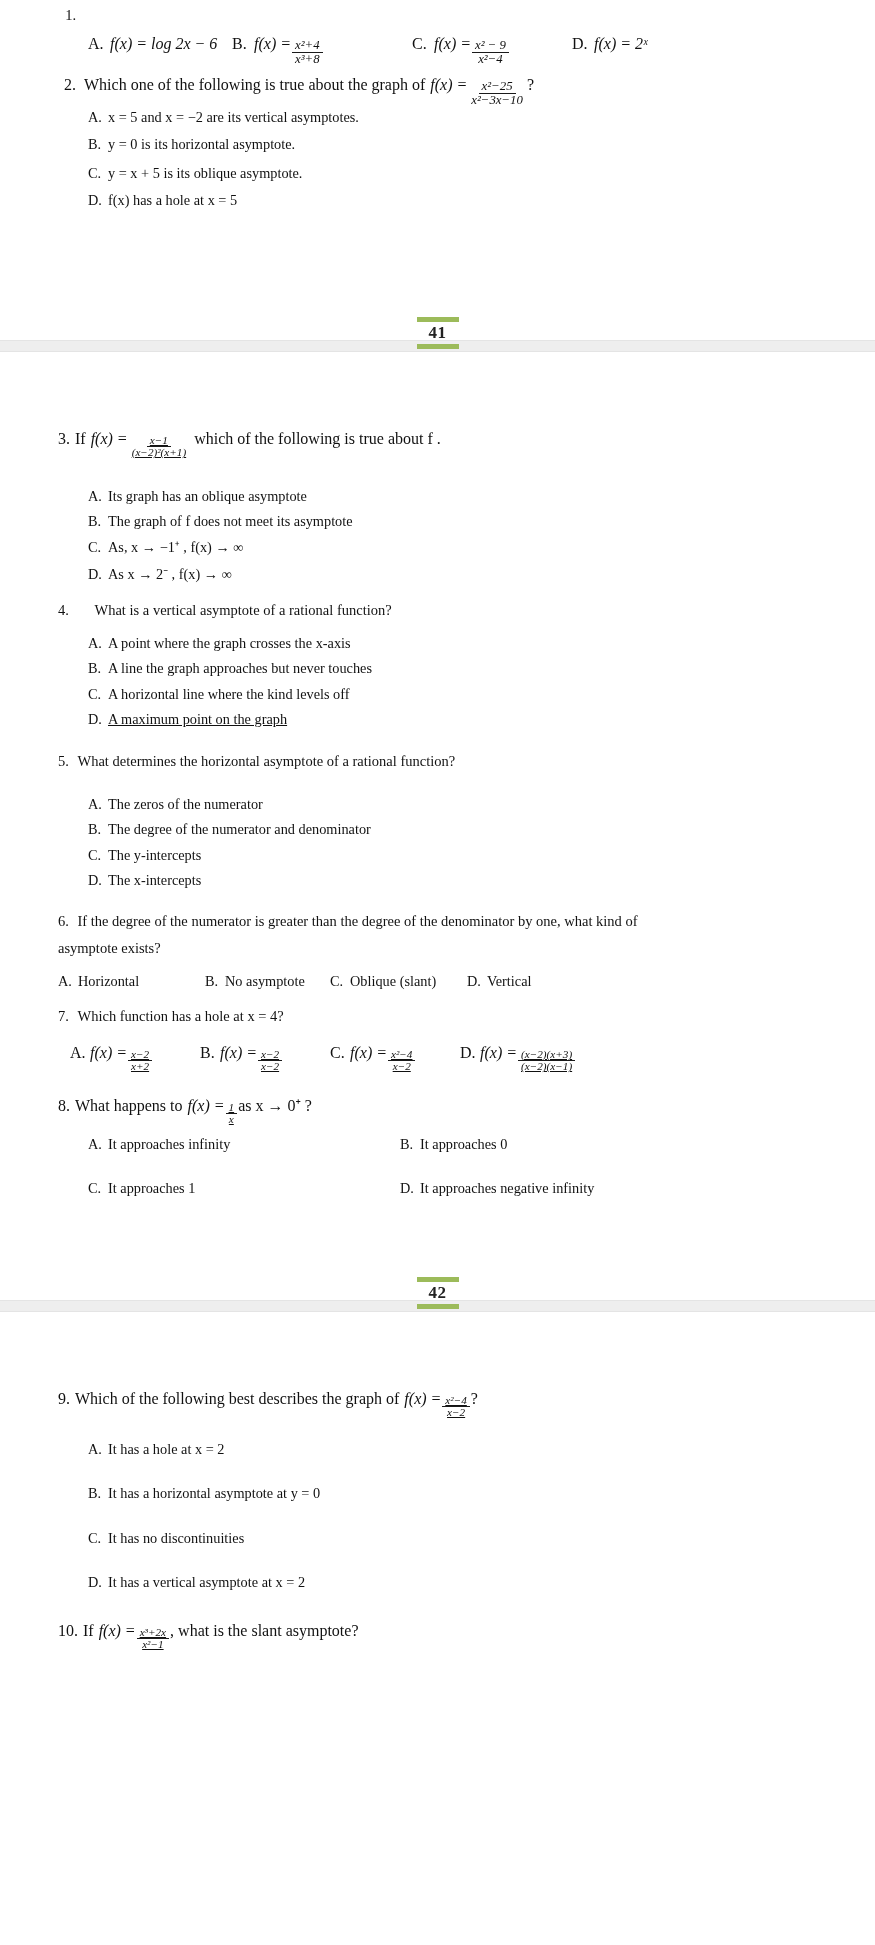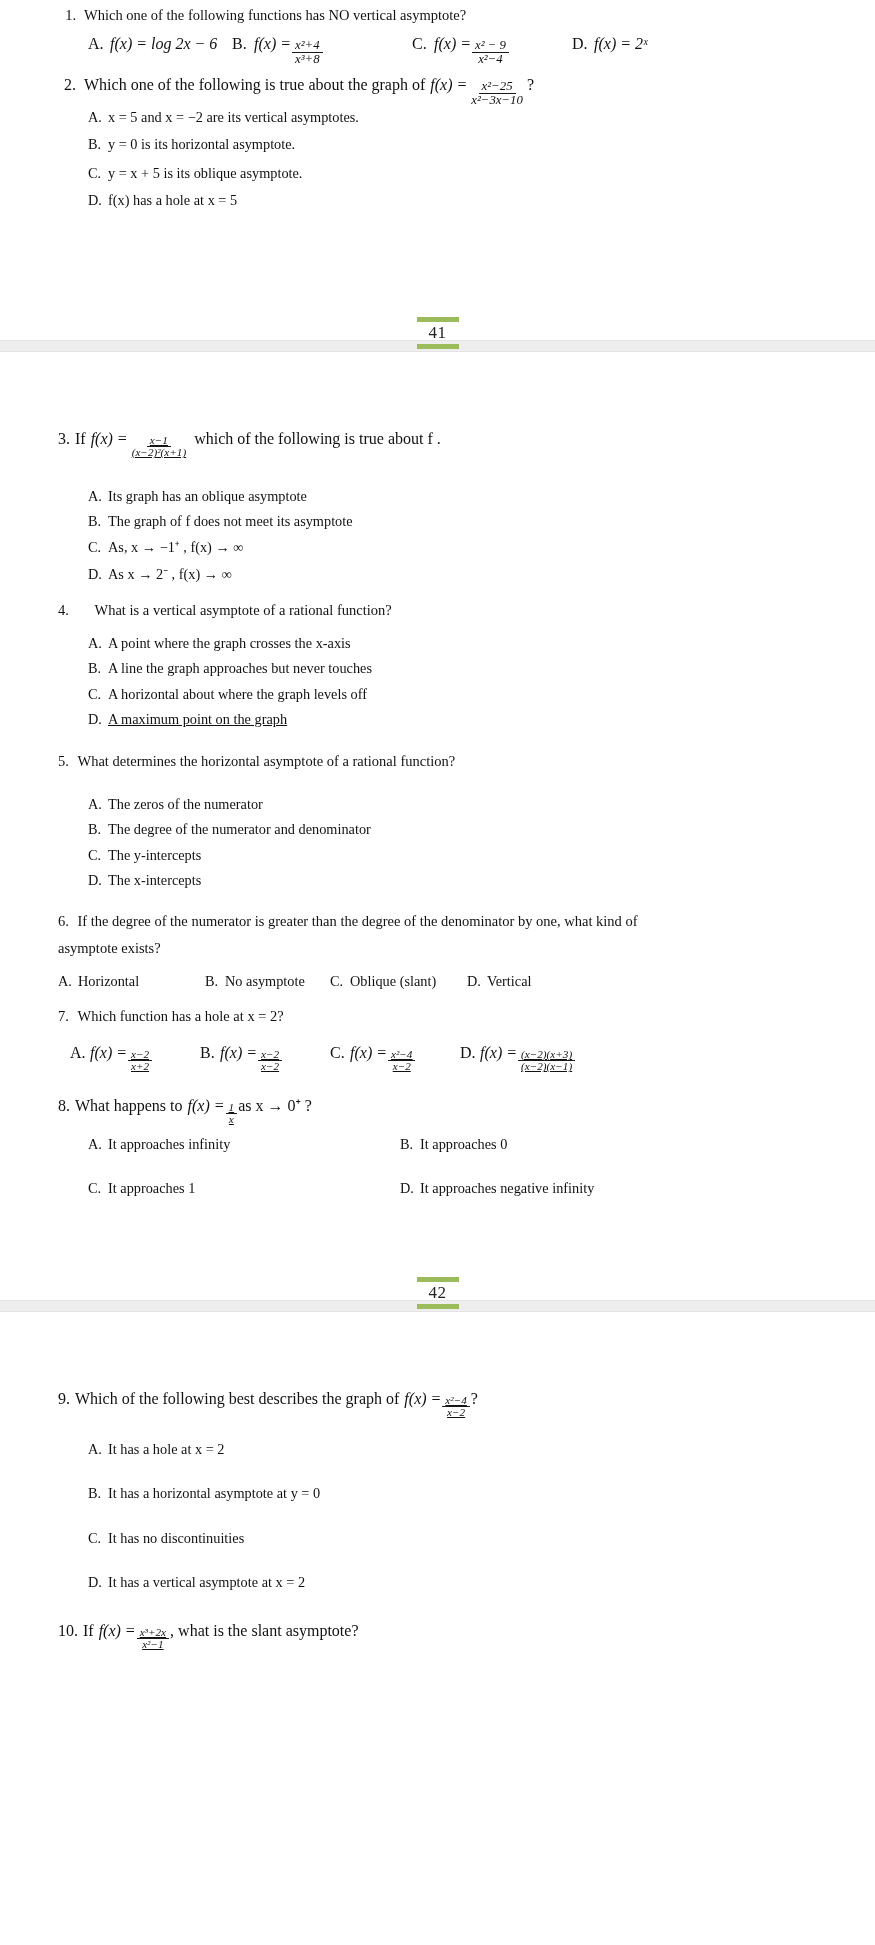--- a/index.html
+++ b/index.html
@@ -35,20 +35,21 @@
   }
 
   
   .page-number-block {
     width: 100%;
     display: flex;
     flex-direction: column;
     align-items: center;
     position: absolute;
     left: 0;
+    font-weight: bold;
   }
   .pn-bar {
     width: 42px;
     height: 5px;
     background: #9cbb5a;
   }
   .pn-bar.top { margin-bottom: 1px; }
   .pn-bar.bottom { margin-top: 1px; }
   .pn-num {
     font-family: "Liberation Serif", serif;
@@ -95,21 +96,20 @@
 </style>
 </head>
 <body>
 
 <div class="doc">
 
   <div class="sheet sheet-p41">
 
     <div class="q q-num-hang" style="top:6px; left:58px; width:760px;">
       <span class="q-num">1.</span>
-      <span>Which one of the following functions has NO vertical asymptote?</span>
     </div>
 
     <div class="row" style="top:35px; left:88px;">
       <span class="opt-letter">A.</span>
       <span class="math" style="margin-left:2px;">f(x) =</span>
       <span class="math" style="margin-left:4px;">log 2x − 6</span>
     </div>
 
     <div class="row" style="top:35px; left:232px;">
       <span class="opt-letter">B.</span>
@@ -198,21 +198,21 @@
       <span>4.</span>
       <span style="margin-left:22px;">What is a vertical asymptote of a rational function?</span>
     </div>
     <div class="opt" style="top:282px; left:88px;">
       <span class="opt-letter">A.</span><span>A point where the graph crosses the x-axis</span>
     </div>
     <div class="opt" style="top:307px; left:88px;">
       <span class="opt-letter">B.</span><span>A line the graph approaches but never touches</span>
     </div>
     <div class="opt" style="top:333px; left:88px;">
-      <span class="opt-letter">C.</span><span>A horizontal about where the graph levels off</span>
+      <span class="opt-letter">C.</span><span>A horizontal line where the kind levels off</span>
     </div>
     <div class="opt" style="top:358px; left:88px;text-decoration:underline;">
       <span class="opt-letter">D.</span><span>A maximum point on the graph</span>
     </div>
 
     <div class="q" style="top:400px; left:58px;">
       <span>5.</span>
       <span style="margin-left:5px;">What determines the horizontal asymptote of a rational function?</span>
     </div>
     <div class="opt" style="top:443px; left:88px;">
@@ -244,21 +244,21 @@
     </div>
     <div class="opt" style="top:620px; left:330px;">
       <span class="opt-letter">C.</span><span>Oblique (slant)</span>
     </div>
     <div class="opt" style="top:620px; left:467px;">
       <span class="opt-letter">D.</span><span>Vertical</span>
     </div>
 
     <div class="q" style="top:655px; left:58px;">
       <span>7.</span>
-      <span class="mathu" style="margin-left:5px;">Which function has a hole at x = 2?</span>
+      <span class="mathu" style="margin-left:5px;">Which function has a hole at x = 4?</span>
     </div>
 
     <div class="row" style="top:692px; left:70px;">
       <span class="opt-letter">A.</span>
       <span class="math">f(x) =</span>
       <span class="frac math tiny">
         <span class="num">x−2</span>
         <span class="den">x+2</span>
       </span>
     </div>

